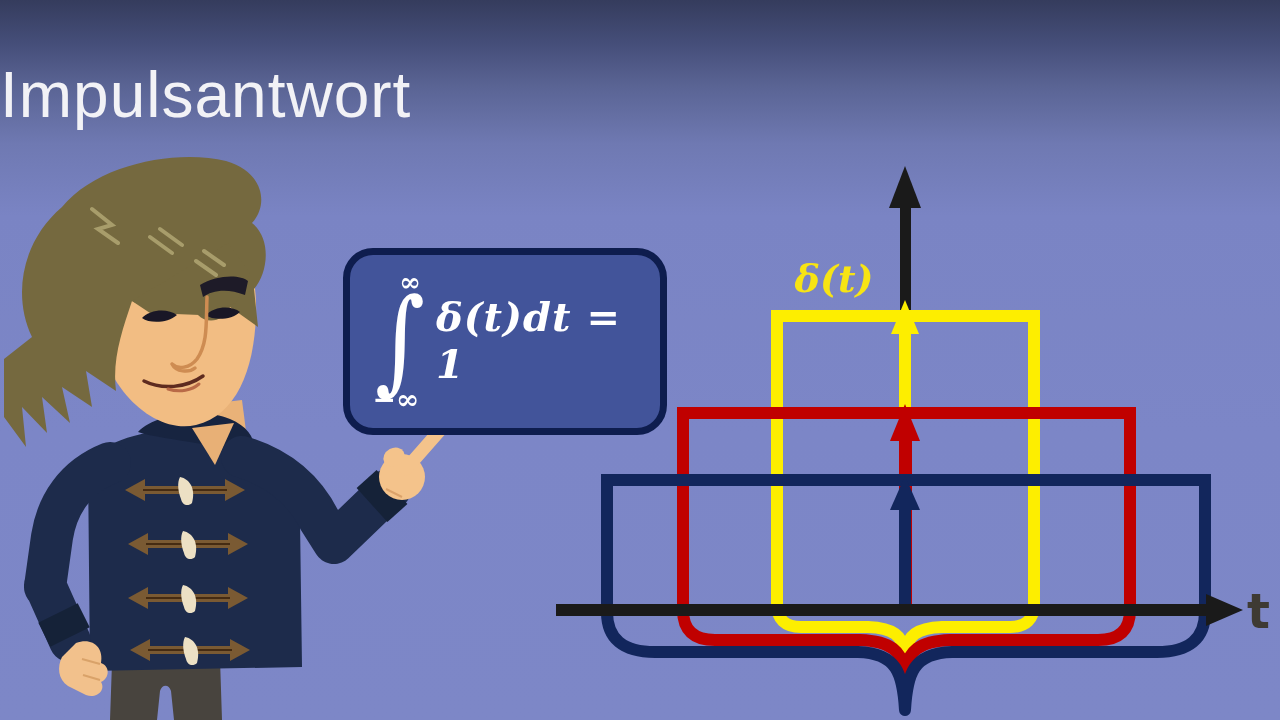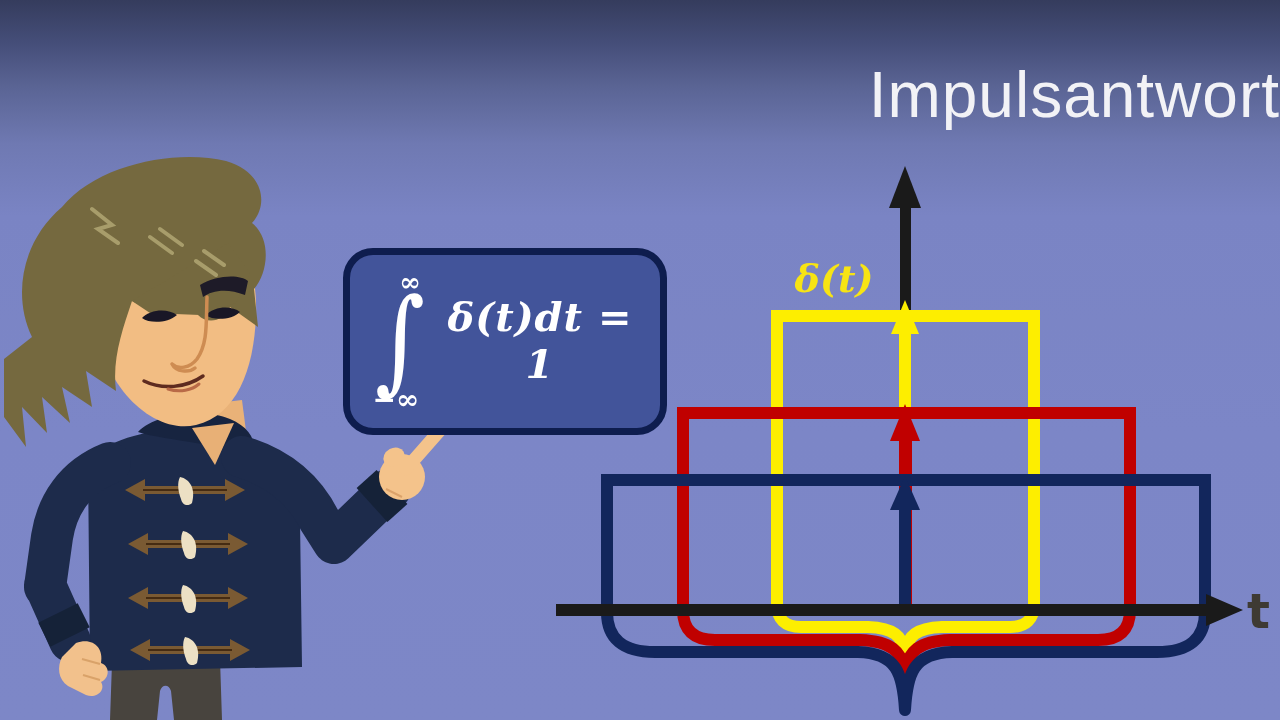--- a/index.html
+++ b/index.html
@@ -2,34 +2,34 @@
 <html><head>
 <meta charset="utf-8">
 <style>
   html,body{margin:0;padding:0;background:#222;}
   .stage{
     position:relative;width:1280px;height:720px;overflow:hidden;
     background:linear-gradient(180deg,#353C5D 0%,#454E79 6%,#5A6494 12%,#6F79B2 20%,#7A84C4 30%,#7C86C7 60%,#7D87C7 100%);
     font-family:"Liberation Sans",sans-serif;
   }
   .title{
-    position:absolute;top:58px;left:0;right:0;text-align:right;
+    position:absolute;top:58px;left:0;right:0;text-align:left;
     font-size:64px;font-weight:400;letter-spacing:1px;color:#F2F2F6;
   }
   .formula-box{
     position:absolute;left:343px;top:248px;width:324px;height:187px;
     box-sizing:border-box;background:#42549A;border:7px solid #0E1D4E;border-radius:30px;
     display:flex;align-items:center;padding:0 16px 0 14px;color:#fff;
   }
   .int-col{display:flex;flex-direction:column;align-items:center;line-height:1;width:72px;flex:0 0 auto;}
   .int-upper{font-family:"DejaVu Serif",serif;font-size:26px;font-weight:bold;transform:translateX(10px);}
   .int-sign{font-family:"DejaVu Serif",serif;font-size:96px;line-height:0.95;transform:scaleY(1.18);}
   .int-lower{font-family:"DejaVu Serif",serif;font-size:28px;font-weight:bold;transform:translateX(-4px);}
   .expr{
-    flex:1;text-align:center;font-family:"DejaVu Serif",serif;
+    flex:1;font-family:"DejaVu Serif",serif;
     font-style:italic;font-weight:bold;font-size:40px;padding-bottom:4px;letter-spacing:1px;
   }
   svg{position:absolute;left:0;top:0;}
   .diagram{width:1280px;height:720px;}
   .character{left:0;top:145px;width:460px;height:575px;}
   .delta-label{font-family:"DejaVu Serif",serif;font-weight:bold;font-style:italic;font-size:38px;}
   .t-label{font-family:"DejaVu Sans",sans-serif;font-weight:bold;font-size:48px;}
 </style>
 </head>
 <body>

